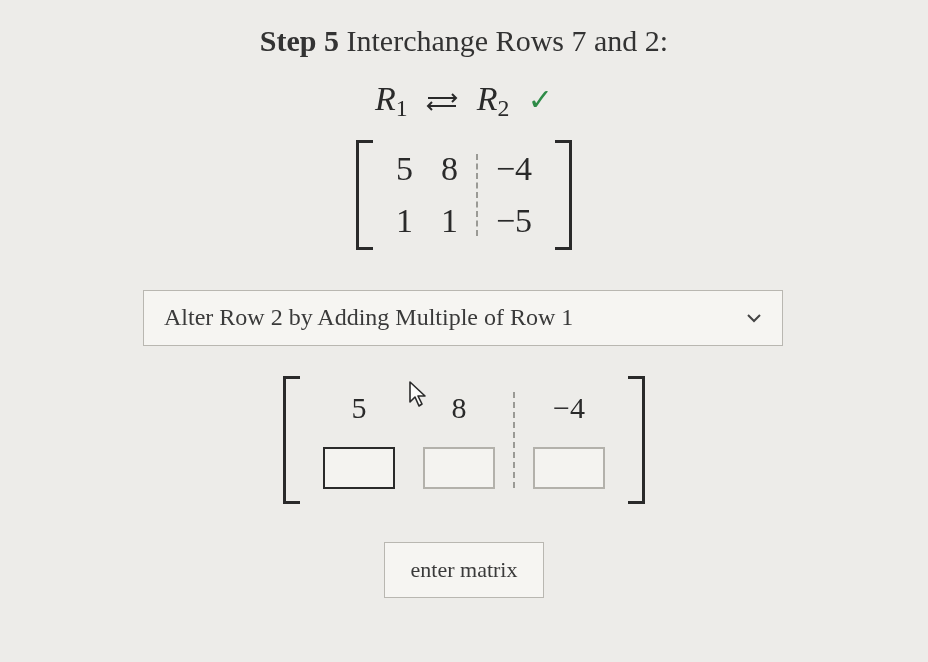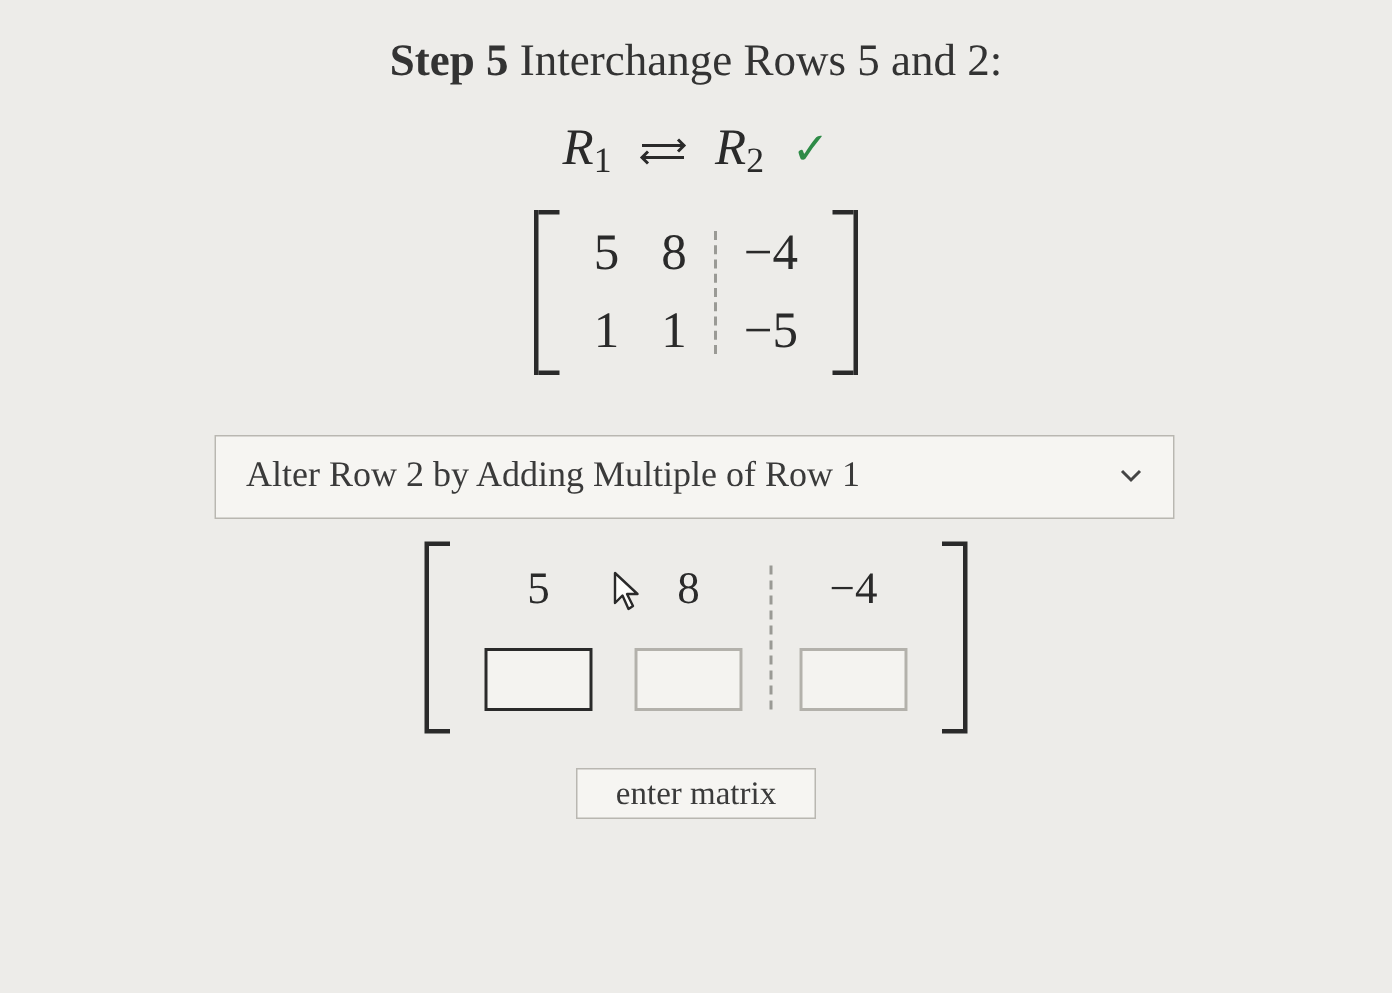--- a/index.html
+++ b/index.html
@@ -89,21 +89,21 @@
     align-self: stretch;
   }
 
   .controls {
     display: flex;
     justify-content: center;
     align-items: flex-start;
     gap: 28px;
     width: 100%;
     padding: 0 8px 0 0;
-    margin-bottom: 15px;
+    margin-bottom: 30px;
   }
   .select {
     flex: 1;
     max-width: 640px;
     height: 56px;
     border: 1px solid #b9b7b1;
     background: #f6f5f2;
     display: flex;
     align-items: center;
     justify-content: space-between;
@@ -156,38 +156,38 @@
     font-size: 22px;
     text-align: center;
     font-family: Georgia, serif;
     padding: 0;
   }
   .inp.focused { border-color: #2a2a2a; }
   .inp.dim { border-color: #b3b1ab; }
 
   .enter-btn {
     display: inline-block;
-    margin-top: 18px;
+    margin-top: 34px;
     border: 1px solid #b9b7b1;
     background: #f6f5f2;
-    padding: 3px 26px;
+    padding: 14px 26px;
     font-size: 22px;
     color: #3a3a3a;
     cursor: pointer;
     font-family: Georgia, serif;
   }
 </style>
 </head>
 <body>
 
 <div class="wrap">
 
   <div class="step-head">
     <b>Step 5</b>
-    <span>Interchange Rows 5 and 2:</span>
+    <span>Interchange Rows 7 and 2:</span>
   </div>
 
   <div class="op-line">
     <span>R</span><span class="sub">1</span>
     <span class="swap-sym">
       <svg width="40" height="24" viewBox="0 0 40 24">
         <line x1="6" y1="8" x2="34" y2="8" stroke="#2a2a2a" stroke-width="2"></line>
         <polyline points="30,4 34,8 30,12" fill="none" stroke="#2a2a2a" stroke-width="2"></polyline>
         <line x1="6" y1="16" x2="34" y2="16" stroke="#2a2a2a" stroke-width="2"></line>
         <polyline points="10,12 6,16 10,20" fill="none" stroke="#2a2a2a" stroke-width="2"></polyline>

